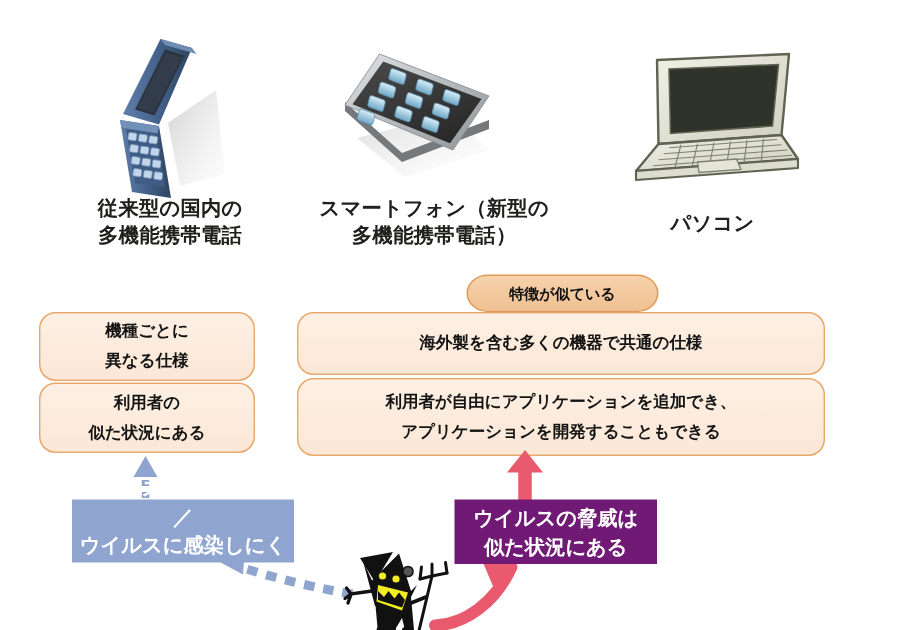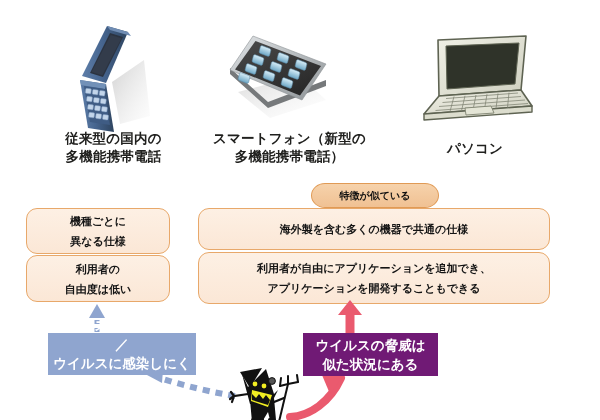--- a/index.html
+++ b/index.html
@@ -233,21 +233,21 @@
 多機能携帯電話）</div>
 
   <div class="device-caption" style="left:400px; top:128px; width:150px;">パソコン</div>
 
   <div class="tag-banner" style="left:311px; top:171px; width:128px; height:25px;">特徴が似ている</div>
 
   <div class="info-box" style="left:26px; top:196px; width:144px; height:46px;">機種ごとに
 異なる仕様</div>
 
   <div class="info-box" style="left:26px; top:243px; width:144px; height:47px;">利用者の
-自由度は低い</div>
+似た状況にある</div>
 
   <div class="info-box" style="left:198px; top:196px; width:352px; height:42px;">海外製を含む多くの機器で共通の仕様</div>
 
   <div class="info-box" style="left:198px; top:240px; width:352px; height:52px;">利用者が自由にアプリケーションを追加でき、
 アプリケーションを開発することもできる</div>
 
   <div class="layer">
     <svg width="600" height="420" viewBox="0 0 600 420">
 
       <g>

